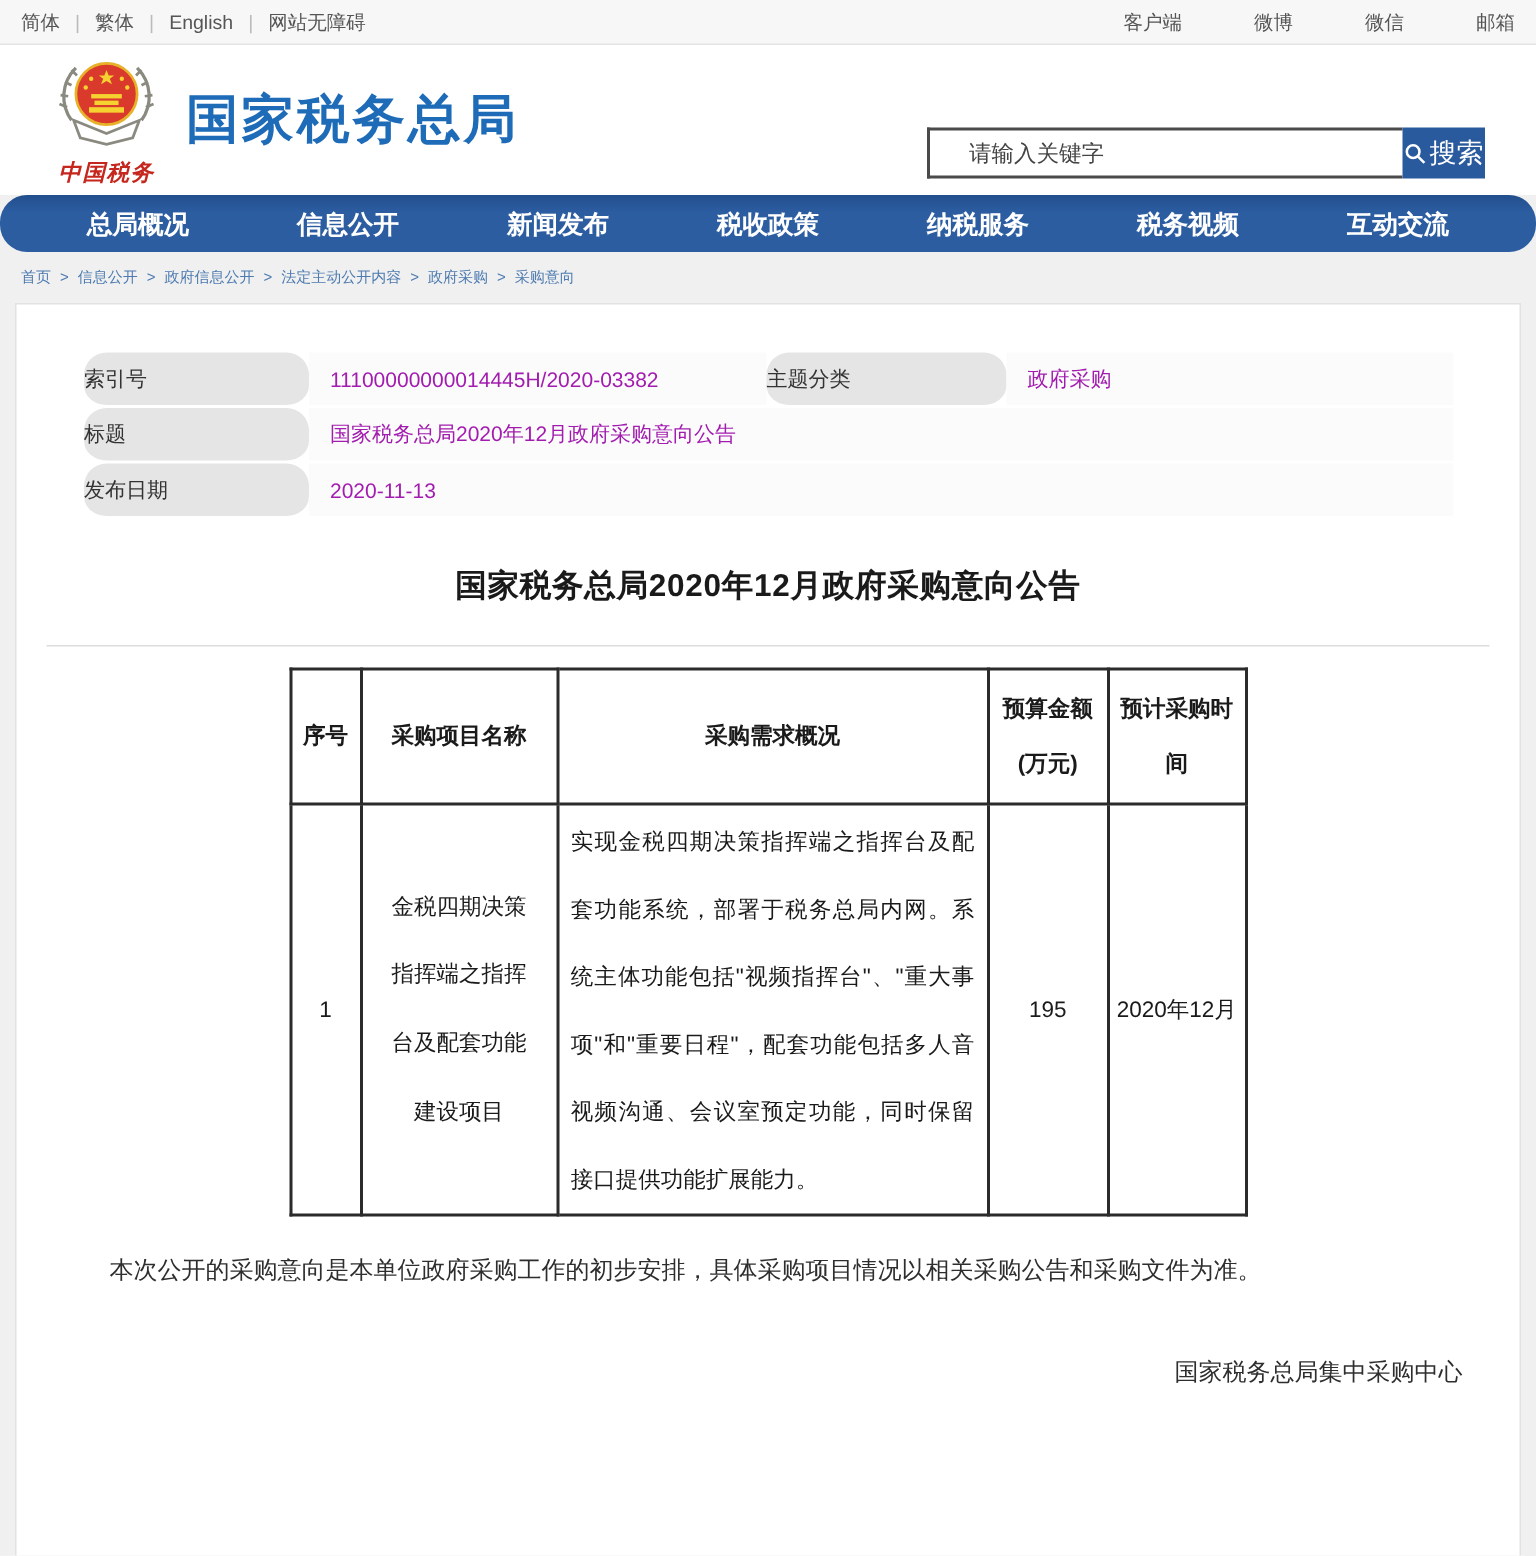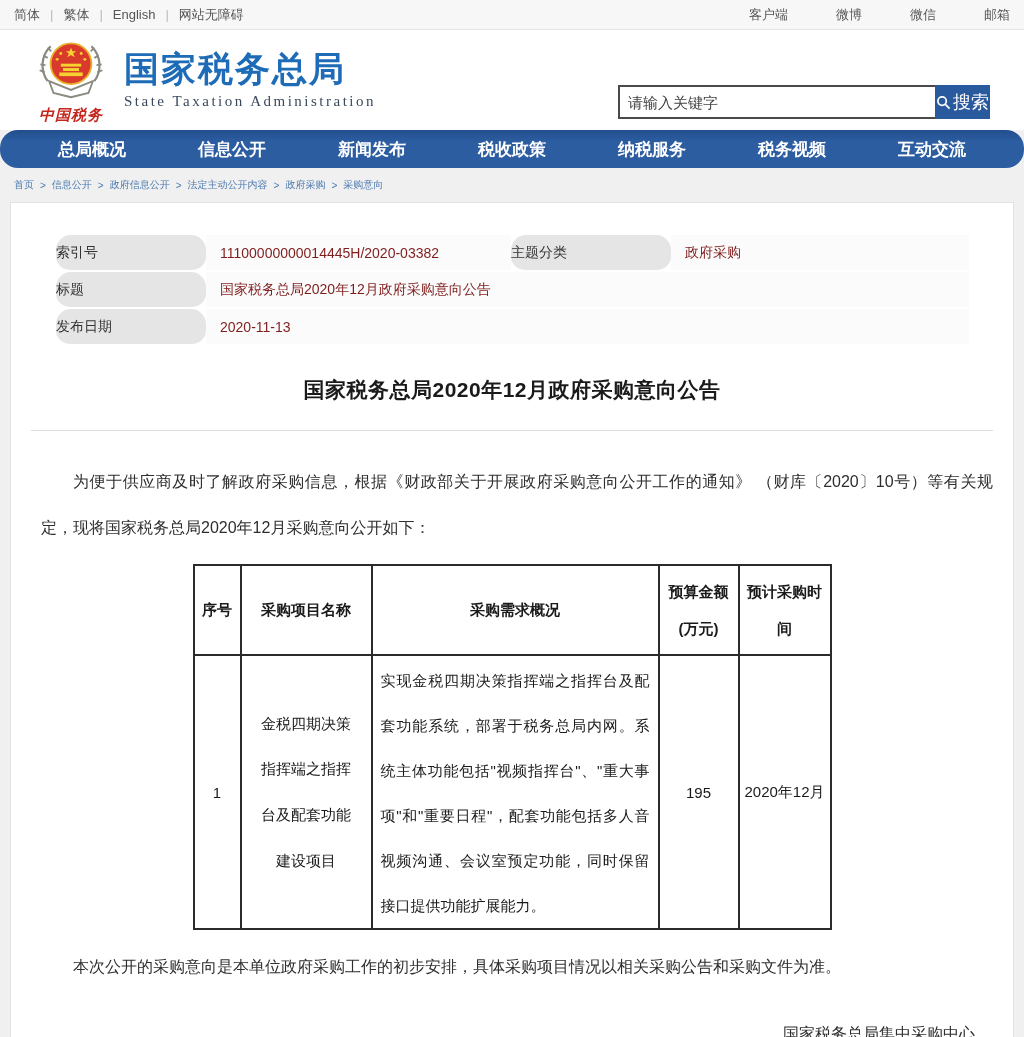--- a/index.html
+++ b/index.html
@@ -34,21 +34,21 @@
   }
   .titles { margin-left: 8px; }
   .site-cn { color: #1e6bb8; font-size: 35px; font-weight: bold; letter-spacing: 2px; line-height: 1.1; }
   .site-en {
     font-family: "Liberation Serif", serif; color: #3a4a5c; font-size: 15px;
     letter-spacing: 2.5px; margin-top: 4px;
   }
   .search-area { position: absolute; right: 34px; top: 55px; display: flex; }
   .search-input {
     width: 317px; height: 34px; border: 2px solid #4a4a4a; border-right: none;
-    font-size: 15px; padding: 0 8px; color: #333; outline: none;
+    font-size: 15px; padding: 0 26px; color: #333; outline: none;
     font-family: "Liberation Sans", sans-serif;
     margin-left: 32px;
   }
   .search-input::placeholder { color: #444; opacity: 1; }
   .search-btn {
     width: 55px; height: 34px; background: #2a5a9e; color: #fff; border: none;
     font-size: 18px; cursor: pointer; display: flex; align-items: center; justify-content: center;
     font-family: "Liberation Sans", sans-serif;
   }
   .search-btn svg { margin-right: 2px; }
@@ -73,21 +73,21 @@
   
   .meta-table {
     width: 913px; margin: 32px auto 0 45px; border-collapse: separate; border-spacing: 0;
     font-size: 14px;
   }
   .meta-table td { height: 37px; border-bottom: 2px solid #ffffff; }
   .meta-label {
     background: #e5e5e5; text-align: left; color: #333; width: 150px; border-radius: 15px;
   }
   .meta-label2 { width: 160px; }
-  .meta-value { background: #fbfbfb; padding-left: 14px; color: #7f1d1d; }
+  .meta-value { background: #fbfbfb; padding-left: 14px; color: #a21caf; }
   .meta-v1 { width: 305px; }
   
   .doc-title {
     text-align: center; font-size: 21px; font-weight: bold; color: #1a1a1a;
     margin-top: 30px; letter-spacing: 0.5px;
   }
   .title-rule { border: none; border-top: 1px solid #dcdcdc; margin: 26px 20px 0 20px; }
   .para {
     font-size: 16px; line-height: 2.85; text-indent: 2em; color: #2e2e2e;
     padding: 0 20px 0 30px; text-align: justify;
@@ -158,21 +158,20 @@
 
         <rect x="36" y="38" width="28" height="4" fill="#f6d231"></rect>
         <rect x="39" y="44" width="22" height="4" fill="#f6d231"></rect>
         <rect x="34" y="50" width="32" height="5" fill="#f6d231"></rect>
       </svg>
       <div class="seal-text">中国税务</div>
     </div>
   </div>
   <div class="titles">
     <div class="site-cn">国家税务总局</div>
-    <div class="site-en">State Taxation Administration</div>
   </div>
   <div class="search-area">
     <input class="search-input" type="text" placeholder="请输入关键字" style="">
     <button class="search-btn">
       <svg width="15" height="15" viewBox="0 0 16 16">
         <circle cx="6.5" cy="6.5" r="4.5" fill="none" stroke="#ffffff" stroke-width="1.8"></circle>
         <line x1="10" y1="10" x2="14.5" y2="14.5" stroke="#ffffff" stroke-width="1.8"></line>
       </svg>
       <span>搜索</span>
     </button>
@@ -220,21 +219,20 @@
     <tr>
       <td class="meta-label">发布日期</td>
       <td class="meta-value" colspan="3">2020-11-13</td>
     </tr>
   </tbody>
     </table>
 
   <h1 class="doc-title">国家税务总局2020年12月政府采购意向公告</h1>
   <hr class="title-rule">
 
-  <p class="para intro">为便于供应商及时了解政府采购信息，根据《财政部关于开展政府采购意向公开工作的通知》 （财库〔2020〕10号）等有关规定，现将国家税务总局2020年12月采购意向公开如下：</p>
 
   <table class="proc-table">
     <thead>
       <tr>
         <th class="col-no">序号</th>
         <th class="col-name">采购项目名称</th>
         <th class="col-desc">采购需求概况</th>
         <th class="col-budget">
           <div>预算金额</div>
           <div>(万元)</div>

